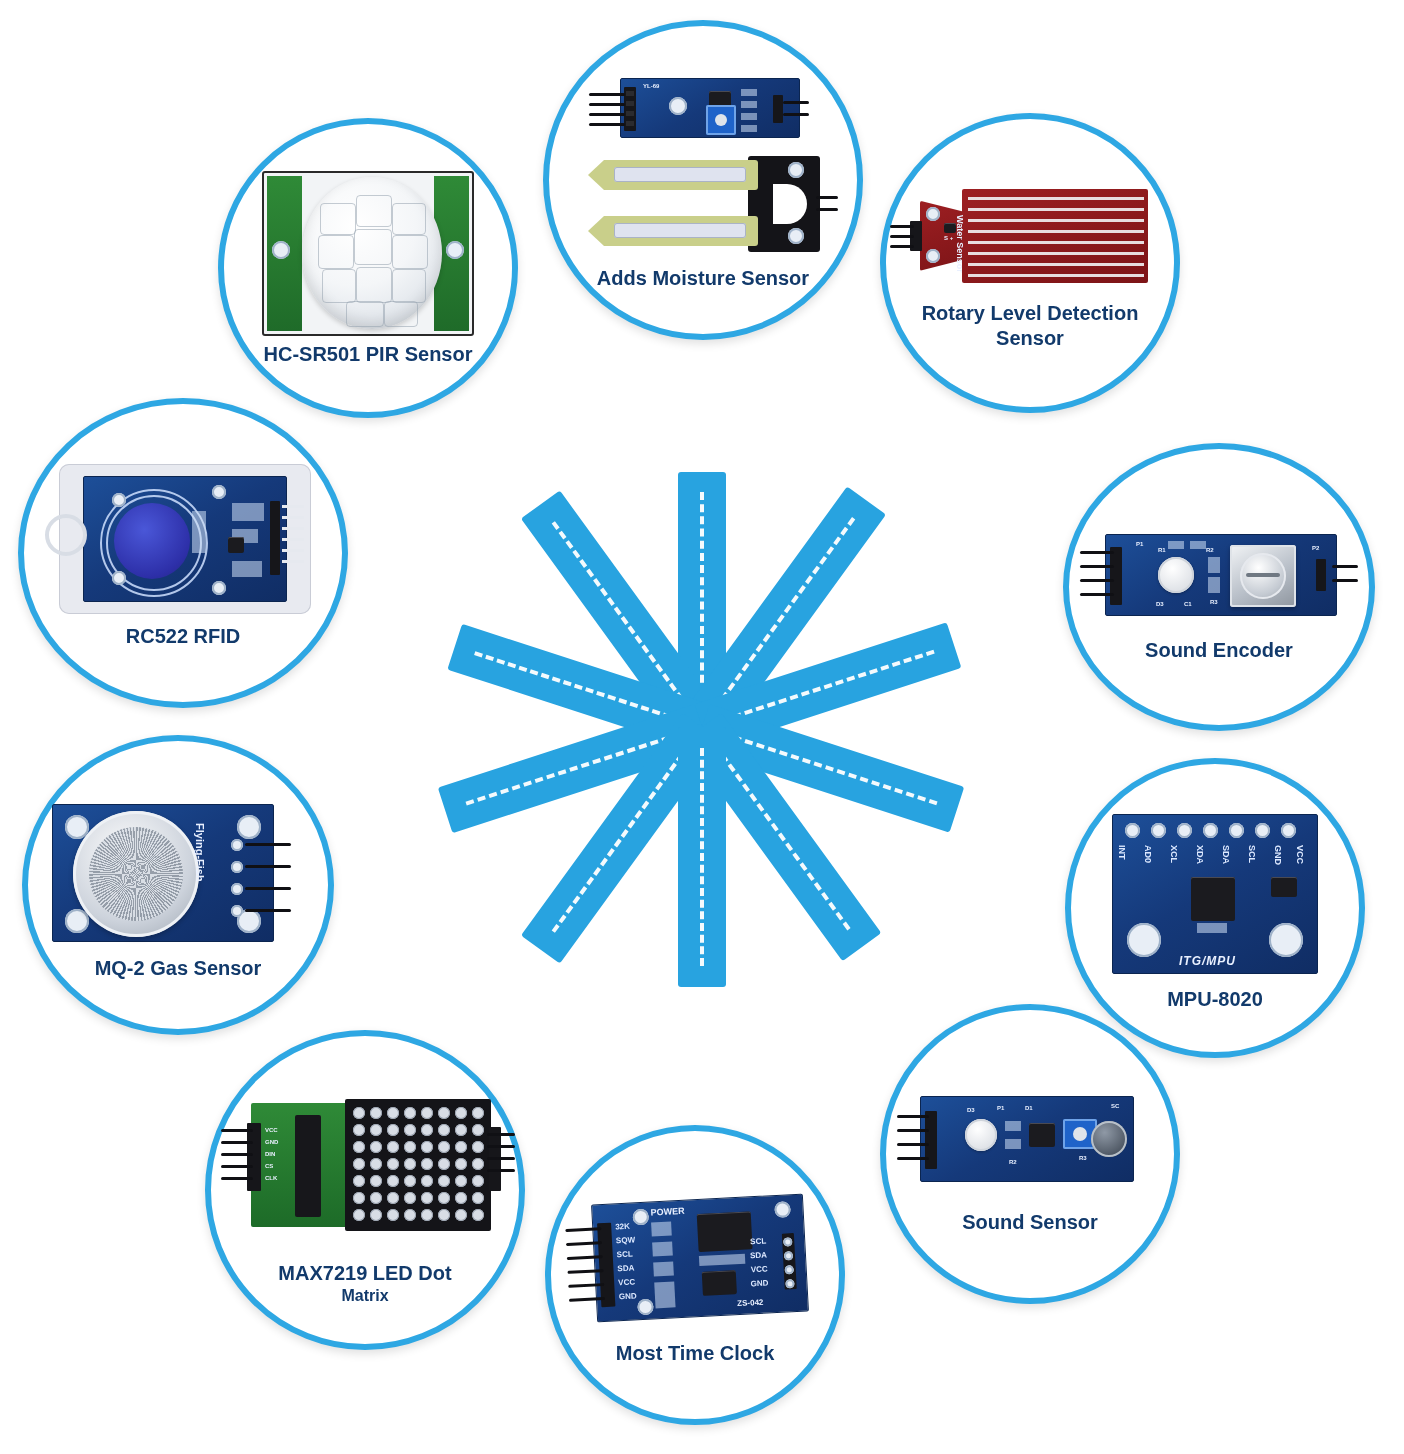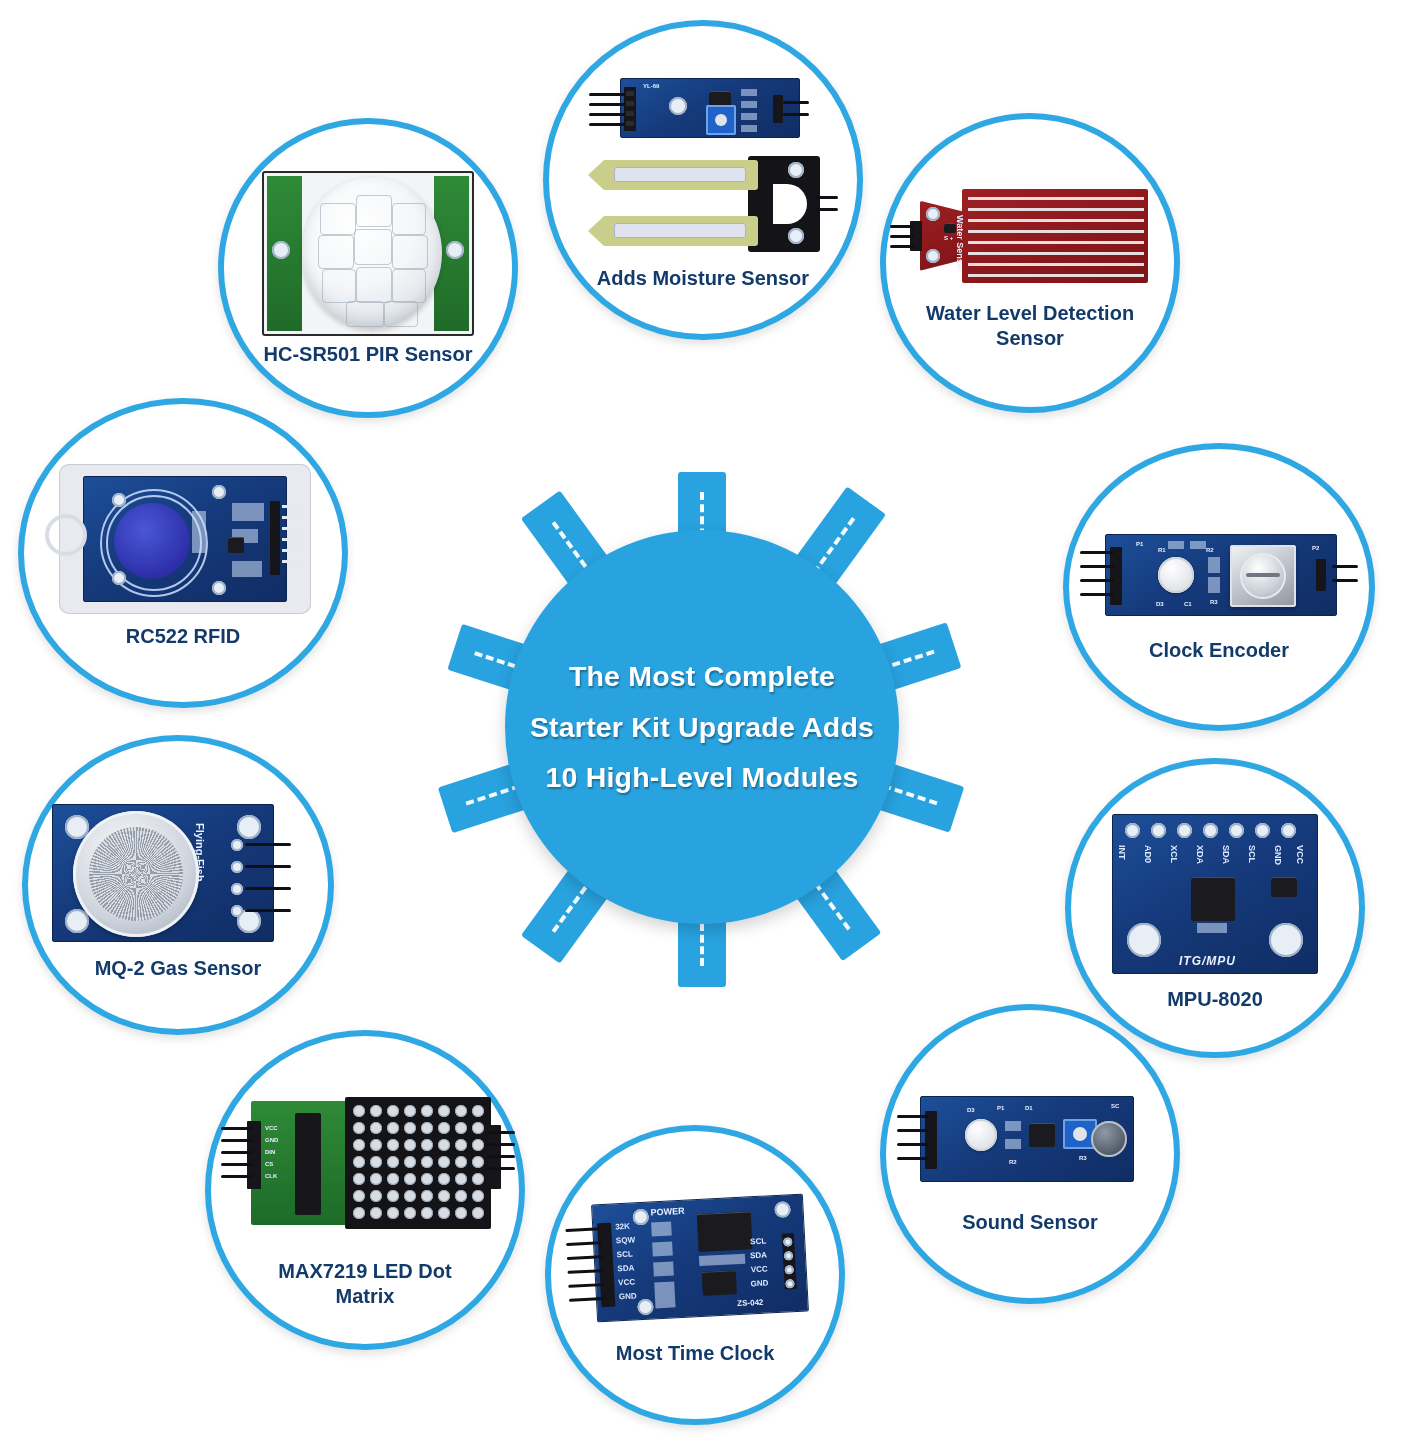--- a/index.html
+++ b/index.html
@@ -143,25 +143,20 @@
   <div class="spoke" style="width:275px;transform:rotate(126deg);">
       <div class="dash"></div>
     </div>
   <div class="spoke" style="width:272px;transform:rotate(54deg);">
       <div class="dash"></div>
     </div>
   <div class="spoke" style="width:260px;transform:rotate(90deg);">
       <div class="dash"></div>
     </div>
 
-  <div class="hub">
-    <div class="line">The Most Complete</div>
-    <div class="line">Starter Kit Upgrade Adds</div>
-    <div class="line">10 High-Level Modules</div>
-  </div>
 
   <div class="node" style="left:543px;top:20px;width:320px;height:320px;">
     <div class="ring" style="width:320px;height:320px;">
       <div class="photo" style="width:250px;height:190px;position:relative;">
 
         <div class="pcb blue-pcb" style="position:absolute;left:42px;top:8px;width:180px;height:60px;">
           <div class="hdr" style="left:3px;top:8px;width:12px;height:44px;"></div>
           <div class="pin" style="left:5px;top:12px;width:8px;height:5px;"></div>
           <div class="pin" style="left:5px;top:22px;width:8px;height:5px;"></div>
           <div class="pin" style="left:5px;top:32px;width:8px;height:5px;"></div>
@@ -249,21 +244,21 @@
           <div class="wstripe" style="left:6px;top:19px;right:4px;"></div>
           <div class="wstripe" style="left:6px;top:30px;right:4px;"></div>
           <div class="wstripe" style="left:6px;top:41px;right:4px;"></div>
           <div class="wstripe" style="left:6px;top:52px;right:4px;"></div>
           <div class="wstripe" style="left:6px;top:63px;right:4px;"></div>
           <div class="wstripe" style="left:6px;top:74px;right:4px;"></div>
           <div class="wstripe" style="left:6px;top:85px;right:4px;"></div>
           <div class="silk" style="left:2px;top:26px;font-size:9px;transform:rotate(90deg);transform-origin:left top;">Water Sensor</div>
         </div>
       </div>
-      <div class="caption" style="font-size:20px;">Water Level Detection</div>
+      <div class="caption" style="font-size:20px;">Rotary Level Detection</div>
       <div class="caption" style="font-size:20px;margin-top:2px;">Sensor</div>
     </div>
   </div>
 
   <div class="node" style="left:18px;top:398px;width:330px;height:310px;">
     <div class="ring" style="width:330px;height:310px;">
       <div class="photo" style="width:268px;height:160px;position:relative;">
         <div class="rfid-card" style="position:absolute;left:10px;top:6px;width:252px;height:150px;">
           <div class="pcb blue-pcb" style="position:absolute;left:24px;top:12px;width:204px;height:126px;">
             <div class="coil" style="left:16px;top:12px;width:104px;height:104px;"></div>
@@ -316,21 +311,21 @@
           <div class="trace" style="left:102px;top:22px;width:12px;height:16px;"></div>
           <div class="trace" style="left:102px;top:42px;width:12px;height:16px;"></div>
           <div class="knob" style="left:124px;top:10px;width:66px;height:62px;"></div>
           <div class="knob-top" style="left:134px;top:18px;width:46px;height:46px;"></div>
           <div style="position:absolute;left:140px;top:38px;width:34px;height:4px;background:#6f7882;border-radius:2px;"></div>
           <div class="hdr" style="right:10px;top:24px;width:10px;height:32px;"></div>
           <div class="wire" style="right:-22px;top:30px;width:26px;"></div>
           <div class="wire" style="right:-22px;top:44px;width:26px;"></div>
         </div>
       </div>
-      <div class="caption" style="font-size:20px;">Clock Encoder</div>
+      <div class="caption" style="font-size:20px;">Sound Encoder</div>
     </div>
   </div>
 
   <div class="node" style="left:22px;top:735px;width:312px;height:300px;">
     <div class="ring" style="width:312px;height:300px;">
       <div class="photo" style="width:276px;height:160px;position:relative;">
         <div class="pcb blue-pcb" style="position:absolute;left:12px;top:14px;width:222px;height:138px;">
           <div class="pad" style="left:12px;top:10px;width:24px;height:24px;"></div>
           <div class="pad" style="left:12px;top:104px;width:24px;height:24px;"></div>
           <div class="pad" style="right:12px;top:10px;width:24px;height:24px;"></div>
@@ -465,21 +460,21 @@
           <div class="dot" style="left:110px;top:110px;width:12px;height:12px;"></div>
           <div class="dot" style="left:127px;top:110px;width:12px;height:12px;"></div>
         </div>
         <div class="hdr" style="position:absolute;right:4px;top:52px;width:12px;height:64px;"></div>
         <div class="wire" style="position:absolute;right:-10px;top:58px;width:28px;"></div>
         <div class="wire" style="position:absolute;right:-10px;top:70px;width:28px;"></div>
         <div class="wire" style="position:absolute;right:-10px;top:82px;width:28px;"></div>
         <div class="wire" style="position:absolute;right:-10px;top:94px;width:28px;"></div>
       </div>
       <div class="caption" style="font-size:20px;">MAX7219 LED Dot</div>
-      <div class="caption" style="font-size:20px;margin-top:2px;">Matrix</div>
+      <div class="caption" style="font-size:16px;margin-top:2px;">Matrix</div>
     </div>
   </div>
 
   <div class="node" style="left:880px;top:1004px;width:300px;height:300px;">
     <div class="ring" style="width:300px;height:300px;">
       <div class="photo" style="width:264px;height:130px;position:relative;">
         <div class="pcb blue-pcb" style="position:absolute;left:22px;top:22px;width:214px;height:86px;">
           <div class="hdr" style="left:4px;top:14px;width:12px;height:58px;"></div>
           <div class="wire" style="left:-24px;top:18px;width:32px;"></div>
           <div class="wire" style="left:-24px;top:32px;width:32px;"></div>

